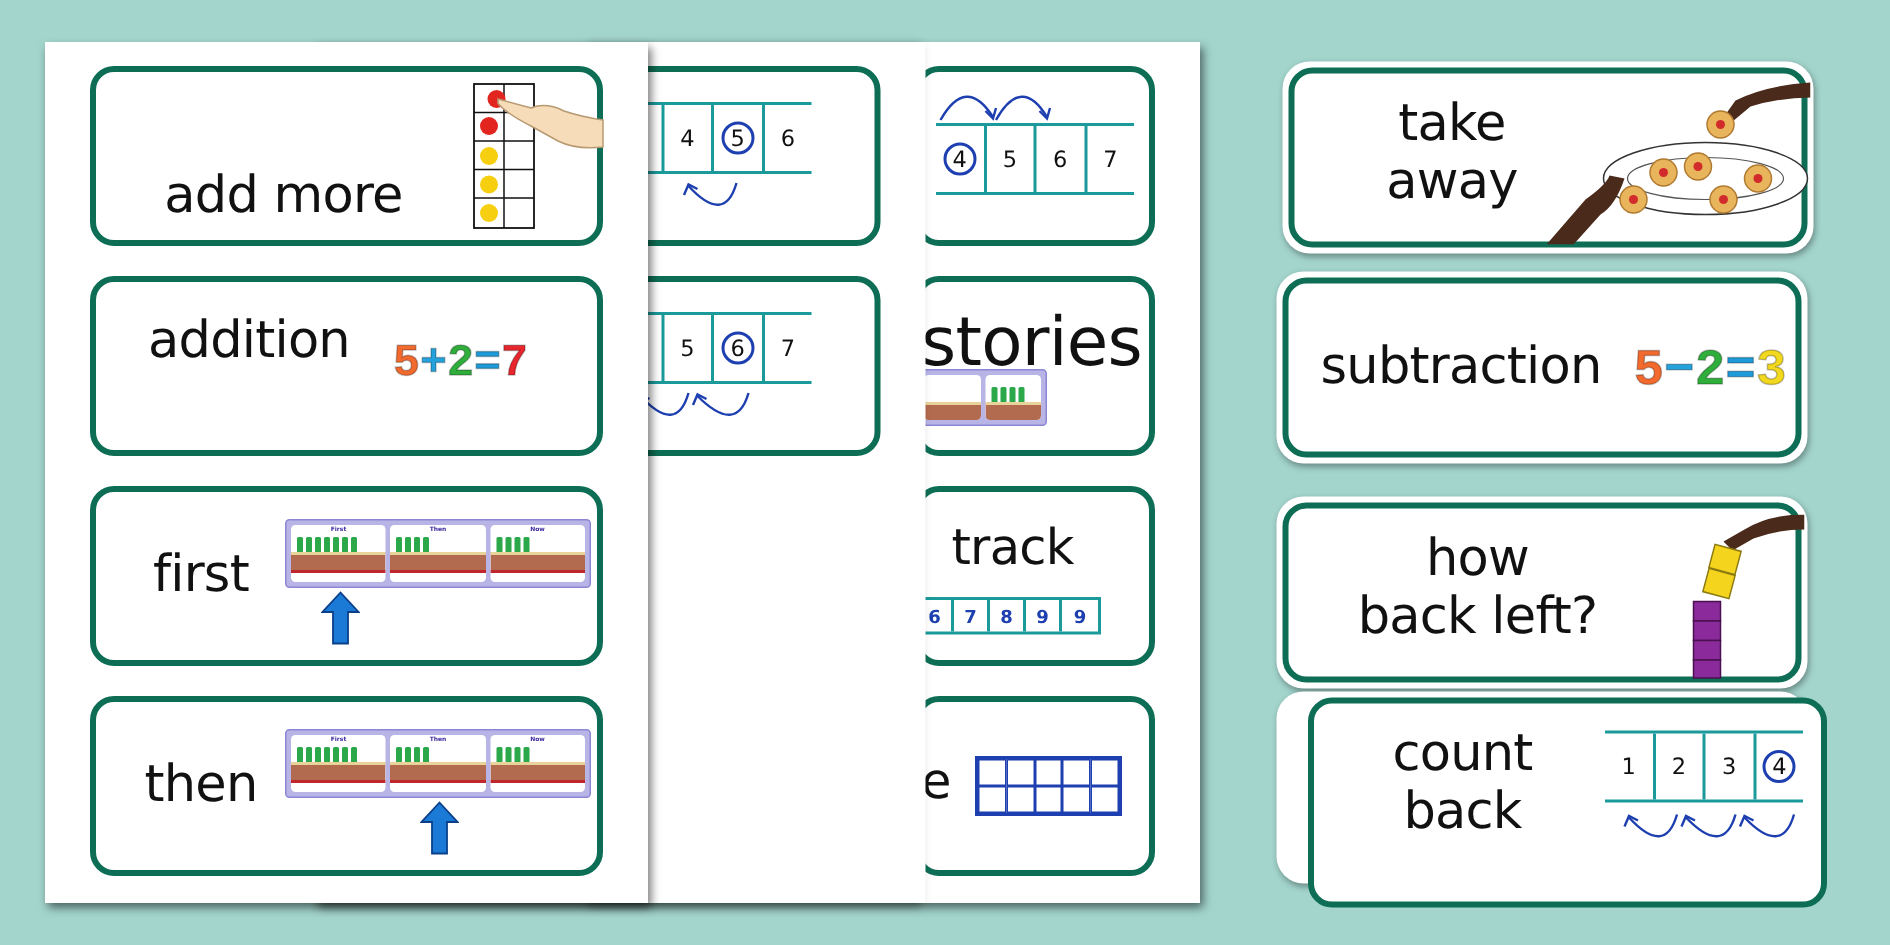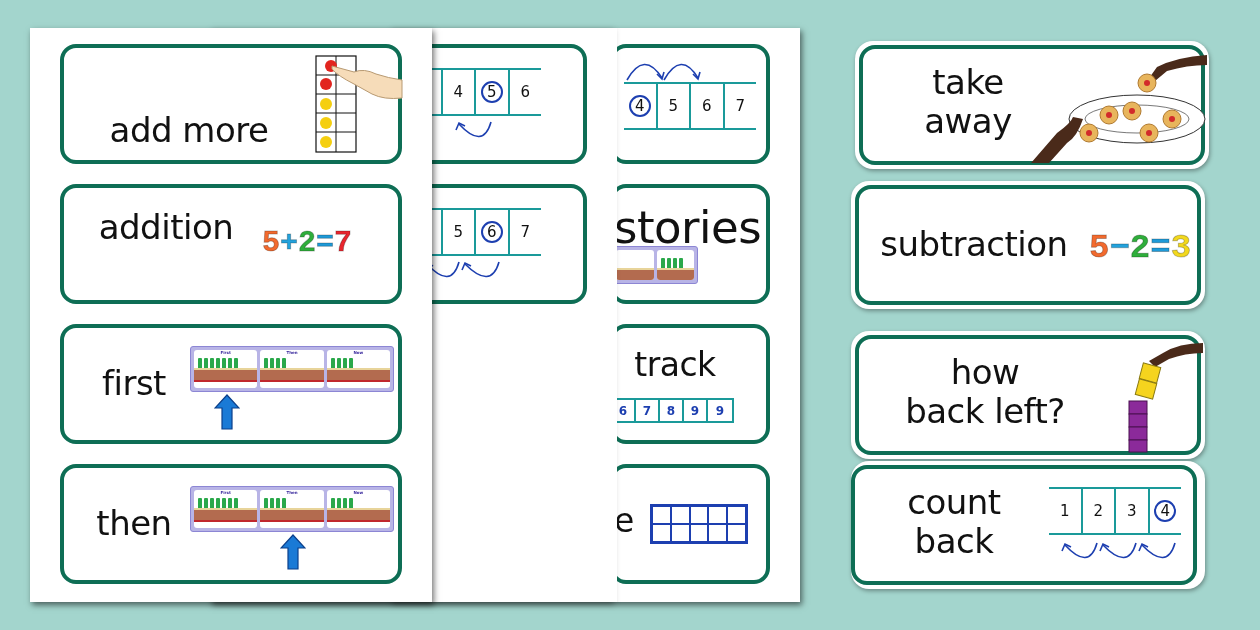--- a/index.html
+++ b/index.html
@@ -285,21 +285,21 @@
       <rect x="18" y="38" width="18" height="16" fill="#f5d41e" stroke="#8a7a10" transform="rotate(15 27 46)"></rect>
       <rect x="10" y="58" width="18" height="13" fill="#8b2a9a" stroke="#4a1050"></rect>
       <rect x="10" y="71" width="18" height="13" fill="#8b2a9a" stroke="#4a1050"></rect>
       <rect x="10" y="84" width="18" height="13" fill="#8b2a9a" stroke="#4a1050"></rect>
       <rect x="10" y="97" width="18" height="12" fill="#8b2a9a" stroke="#4a1050"></rect>
     </svg>
   </div>
 </div>
 
 <div class="sheet" style="left:851px; top:461px; width:354px; height:128px; border-radius:18px; box-shadow:1px 2px 4px rgba(0,0,0,0.35);">
-  <div class="card" style="left:0; top:4px; width:346px; height:120px;">
+  <div class="card" style="left:21px; top:4px; width:346px; height:140px;">
     <div class="word" style="left:24px; top:14px; width:150px;">
       <div>count</div>
         <div>back</div>
     </div>
     <div class="numline" style="left:194px; top:18px; width:132px; height:48px;">
       <div class="cell">1</div>
       <div class="cell">2</div>
       <div class="cell">3</div>
       <div class="cell">
           <span class="circ">4</span>

